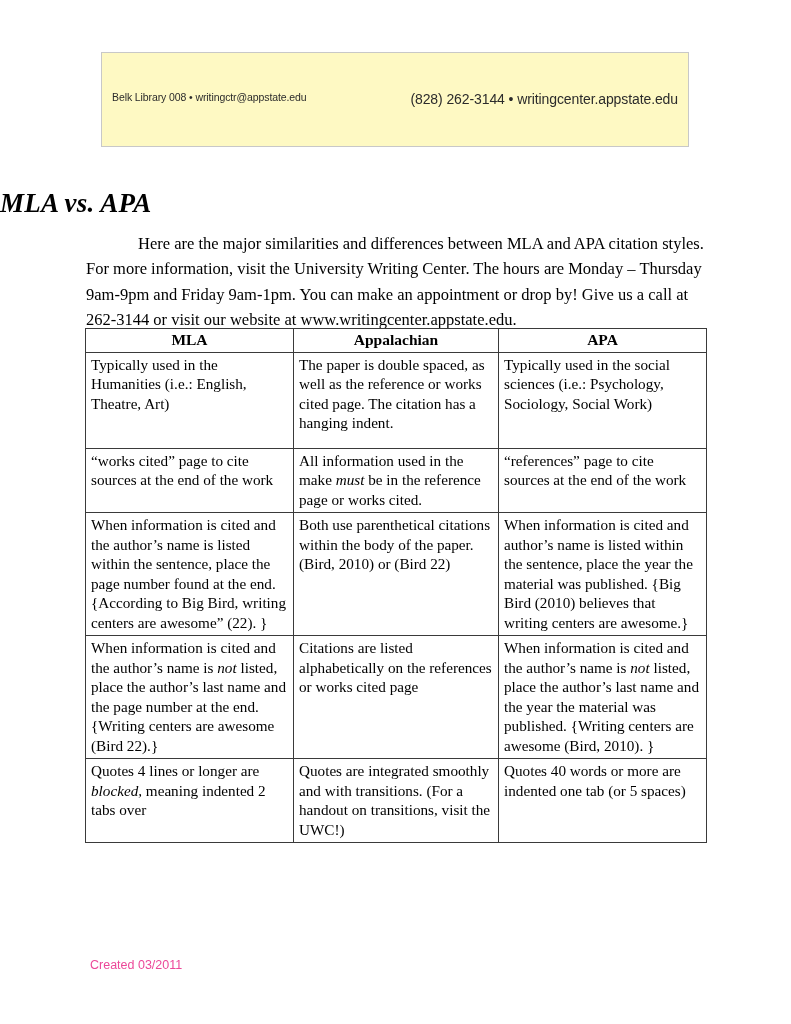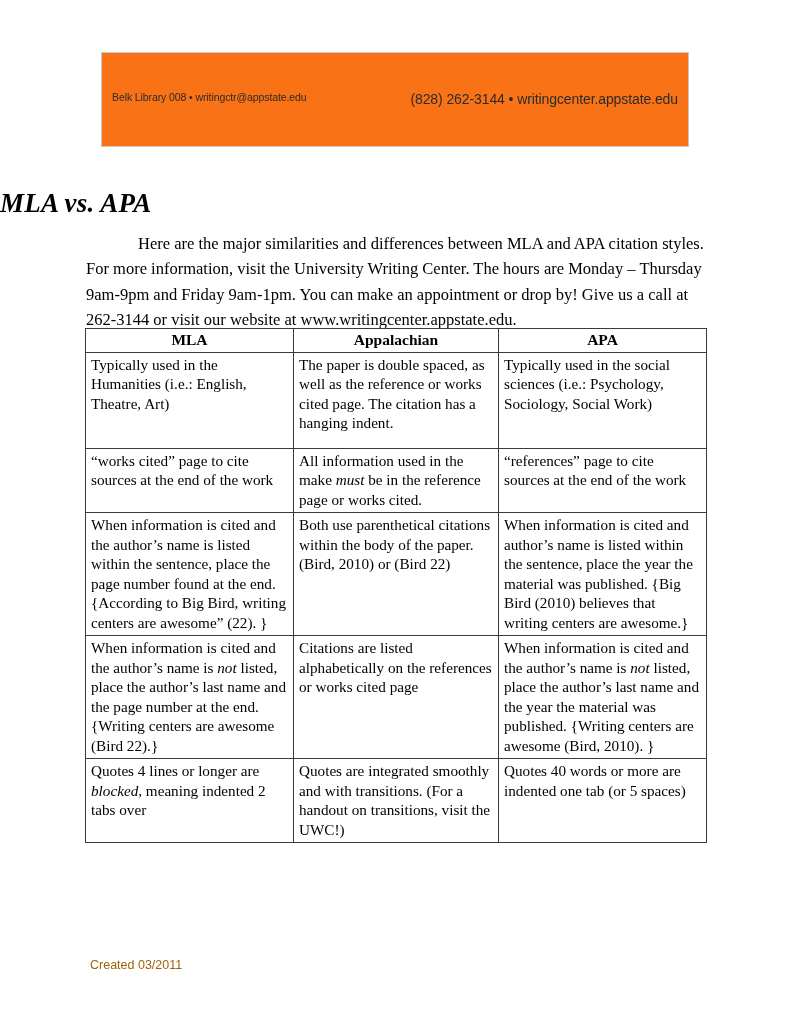--- a/index.html
+++ b/index.html
@@ -19,21 +19,21 @@
 
   
   .letterhead {
     position: absolute;
     left: 101px;
     top: 52px;
     width: 588px;
     height: 95px;
     border: 1px solid #c8c8c8;
     box-sizing: border-box;
-    background: #f97316;
+    background: #fef9c3;
   }
   .lh-inner {
     position: relative;
     width: 100%;
     height: 100%;
   }
   .lh-left {
     position: absolute;
     left: 10px;
     top: 38px;
@@ -167,21 +167,21 @@
   .cmp-table tr.row-tall td { height: 96px; }
   em { font-style: italic; }
 
   
   .footer-note {
     position: absolute;
     left: 90px;
     top: 958px;
     font-family: "Liberation Sans", "DejaVu Sans", sans-serif;
     font-size: 12.5px;
-    color: #a16207;
+    color: #ec4899;
   }
 </style>
 </head>
 <body>
 
 <div class="letterhead">
   <div class="lh-inner">
 
     <div class="lh-left">Belk Library 008 • writingctr@appstate.edu</div>
 

